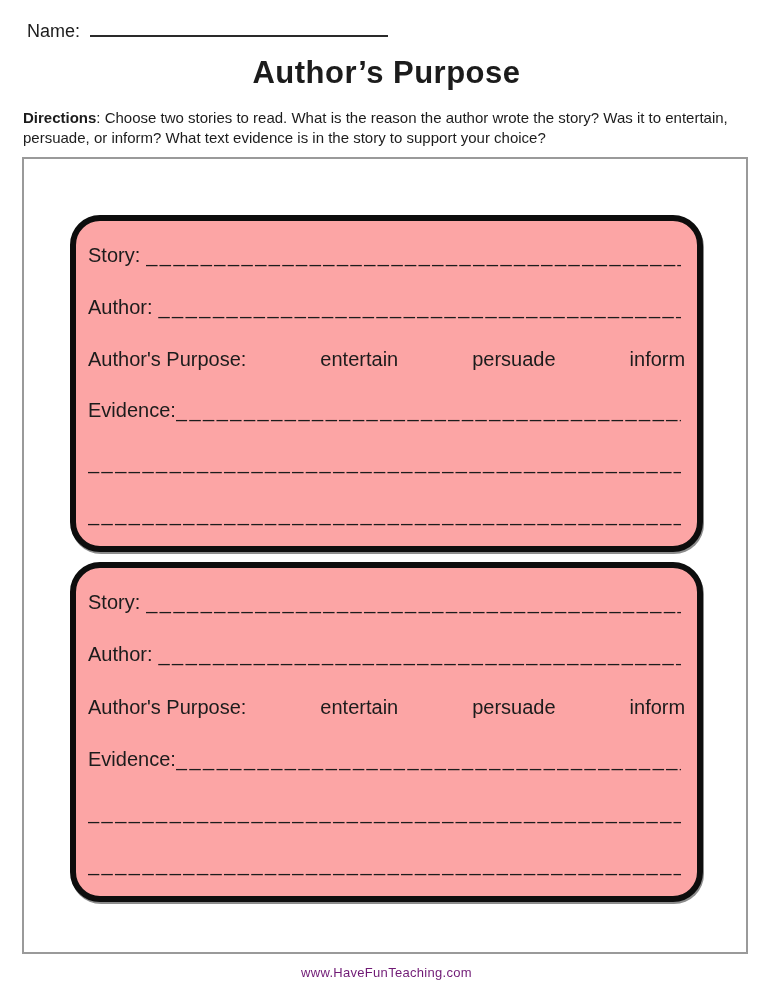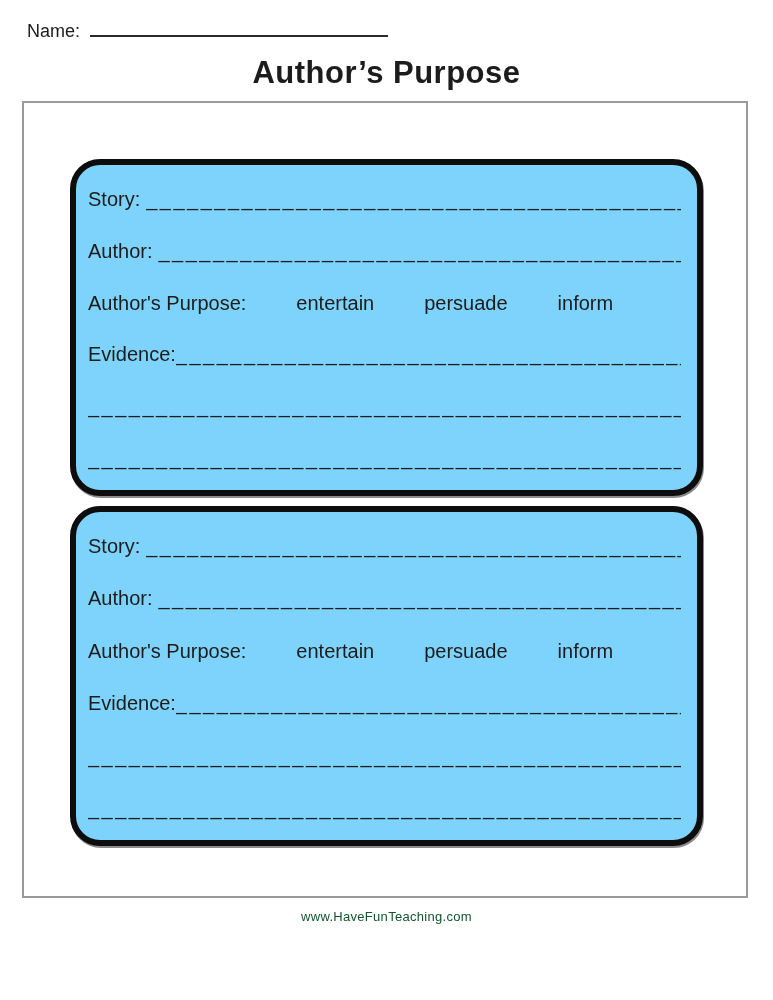--- a/index.html
+++ b/index.html
@@ -51,21 +51,21 @@
     height: 797px;
     border: 2px solid #9a9a9a;
   }
 
   
   .card {
     width: 633px;
     margin-left: 46px;
     border: 6px solid #0d0d0d;
     border-radius: 30px;
-    background: #7dd3fc;
+    background: #fca5a5;
     box-shadow: 1px 2px 0 rgba(0,0,0,0.45);
     padding: 22px 16px 20px 12px;
     display: flex;
     flex-direction: column;
     justify-content: space-between;
     font-size: 20px;
     line-height: 24px;
   }
   .card-1 { margin-top: 56px; height: 337px; }
   .card-2 { margin-top: 10px;  height: 340px; }
@@ -77,44 +77,45 @@
     overflow: hidden;
     white-space: nowrap;
     letter-spacing: 2.5px;
     margin-left: 6px;
     font-size: 20px;
   }
   .blank-line.tight { margin-left: 0; }
   .blank-line.full  { margin-left: 0; }
 
   .purpose-row .option-1 { margin-left: 52px; }
-  .purpose-row .option   { margin-left: 50px; }
+  .purpose-row .option   { margin-left: 74px; }
 
   
   .footer {
     margin-top: 11px;
     text-align: center;
     font-size: 13px;
     line-height: 16px;
     letter-spacing: 0.3px;
-    color: #14532d;
+    color: #701a75;
   }
 </style>
 </head>
 <body>
 
 <div class="sheet">
 
   <div class="name-row">
     <span class="lbl">Name:</span>
     <span class="name-line"></span>
   </div>
 
   <h1 class="page-title">Author’s Purpose</h1>
 
+  <p class="directions"><span class="dir-label">Directions</span><span>: Choose two stories to read.  What is the reason the author wrote the story?  Was it to entertain, persuade, or inform?  What text evidence is in the story to support your choice?</span></p>
 
   <div class="outer-frame">
 
     <section class="card card-1">
       <div class="row">
         <span class="lbl">Story:</span>
         <span class="blank-line">____________________________________________________________________________________________________</span>
       </div>
       <div class="row">
         <span class="lbl">Author:</span>

